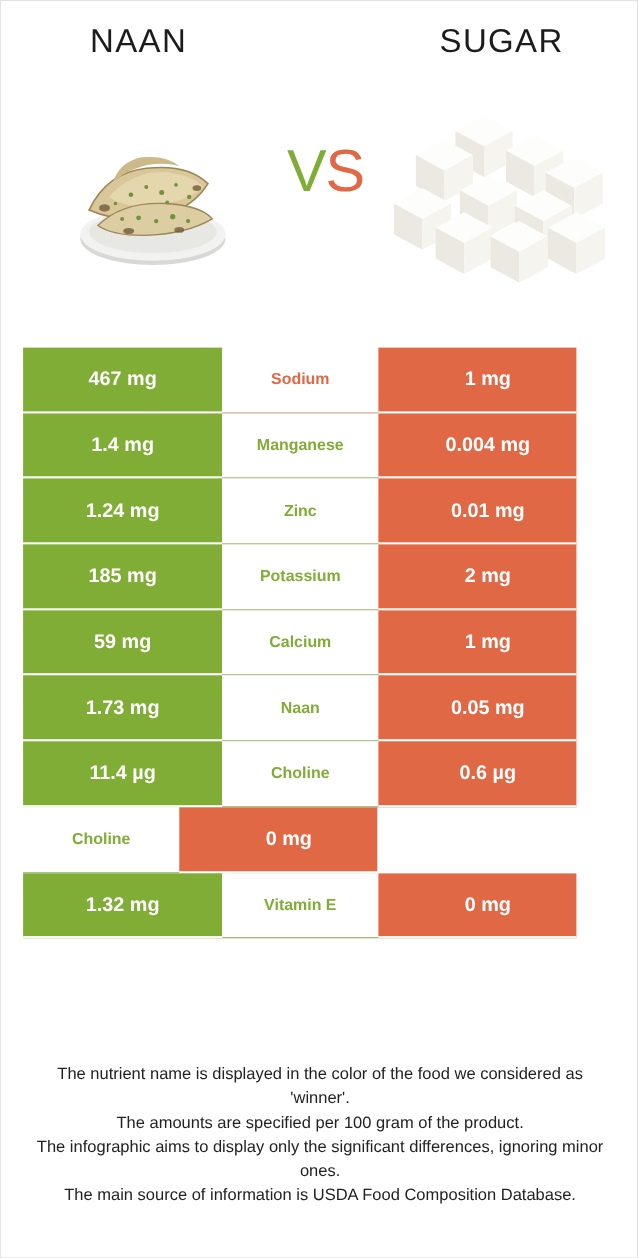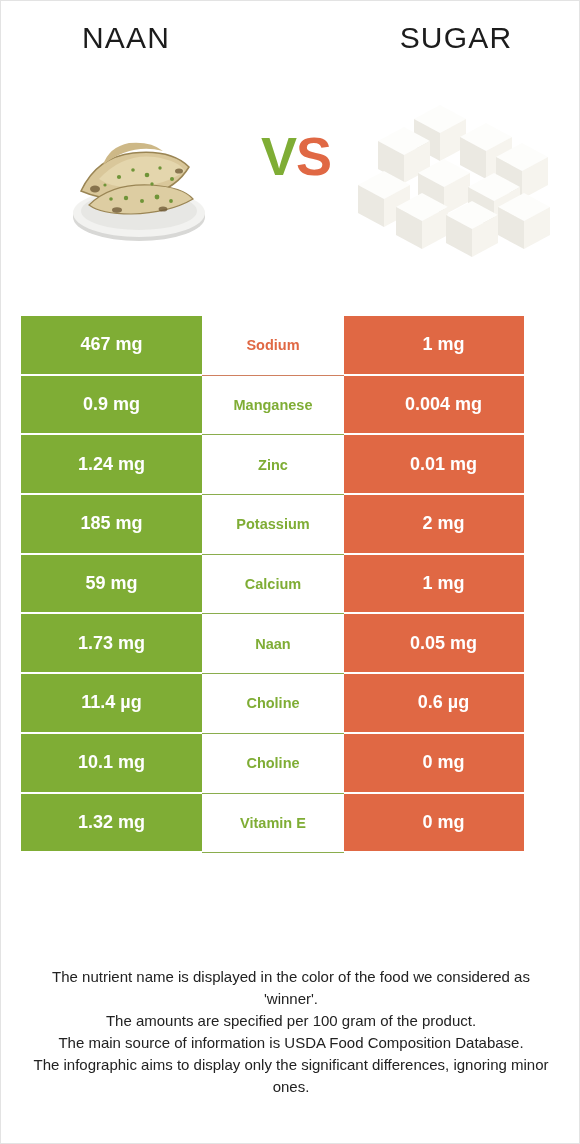--- a/index.html
+++ b/index.html
@@ -45,21 +45,21 @@
   .title-left  { left: 0; width: 250px; text-align: center; }
   .title-right { left: 330px; width: 250px; text-align: center; }
 
   .vs-wrap {
     position: absolute;
     top: 128px;
     left: 240px;
     width: 110px;
     text-align: center;
     font-size: 54px;
-    font-weight: 700;
+    font-weight: 400;
     letter-spacing: -1px;
     font-family: "Liberation Sans", sans-serif;
     line-height: 1;
   }
   .vs-v { color: #7FAD35; }
   .vs-s { color: #E06844; }
 
   .thumb {
     position: absolute;
     top: 96px;
@@ -211,21 +211,21 @@
 
   <div class="table" id="comparison-table">
       <div class="row">
         <div class="cell cell-left">467 mg</div>
         <div class="cell cell-mid win-orange">
           <div class="mid-inner">Sodium</div>
         </div>
         <div class="cell cell-right">1 mg</div>
       </div>
       <div class="row">
-        <div class="cell cell-left">0.9 mg</div>
+        <div class="cell cell-left">1.4 mg</div>
         <div class="cell cell-mid win-green">
           <div class="mid-inner">Manganese</div>
         </div>
         <div class="cell cell-right">0.004 mg</div>
       </div>
       <div class="row">
         <div class="cell cell-left">1.24 mg</div>
         <div class="cell cell-mid win-green">
           <div class="mid-inner">Zinc</div>
         </div>
@@ -253,35 +253,34 @@
         <div class="cell cell-right">0.05 mg</div>
       </div>
       <div class="row">
         <div class="cell cell-left">11.4 µg</div>
         <div class="cell cell-mid win-green">
           <div class="mid-inner">Choline</div>
         </div>
         <div class="cell cell-right">0.6 µg</div>
       </div>
       <div class="row">
-        <div class="cell cell-left">10.1 mg</div>
         <div class="cell cell-mid win-green">
           <div class="mid-inner">Choline</div>
         </div>
         <div class="cell cell-right">0 mg</div>
       </div>
       <div class="row">
         <div class="cell cell-left">1.32 mg</div>
         <div class="cell cell-mid win-green">
           <div class="mid-inner">Vitamin E</div>
         </div>
         <div class="cell cell-right">0 mg</div>
       </div>
     </div>
 
   <div class="footer">
     <p>The nutrient name is displayed in the color of the food we considered as 'winner'.</p>
     <p>The amounts are specified per 100 gram of the product.</p>
+    <p>The infographic aims to display only the significant differences, ignoring minor ones.</p>
     <p>The main source of information is USDA Food Composition Database.</p>
-    <p>The infographic aims to display only the significant differences, ignoring minor ones.</p>
   </div>
 
 </div>
 
 </body></html>

